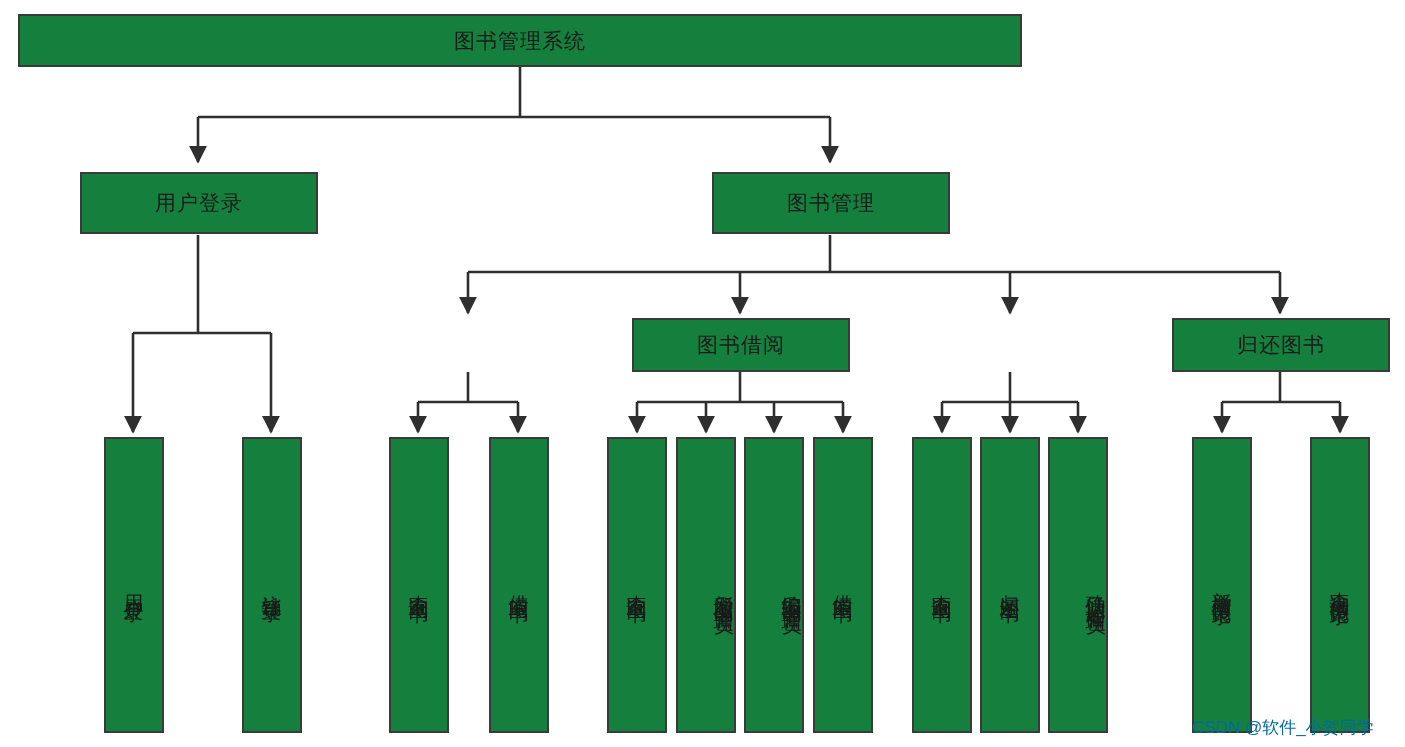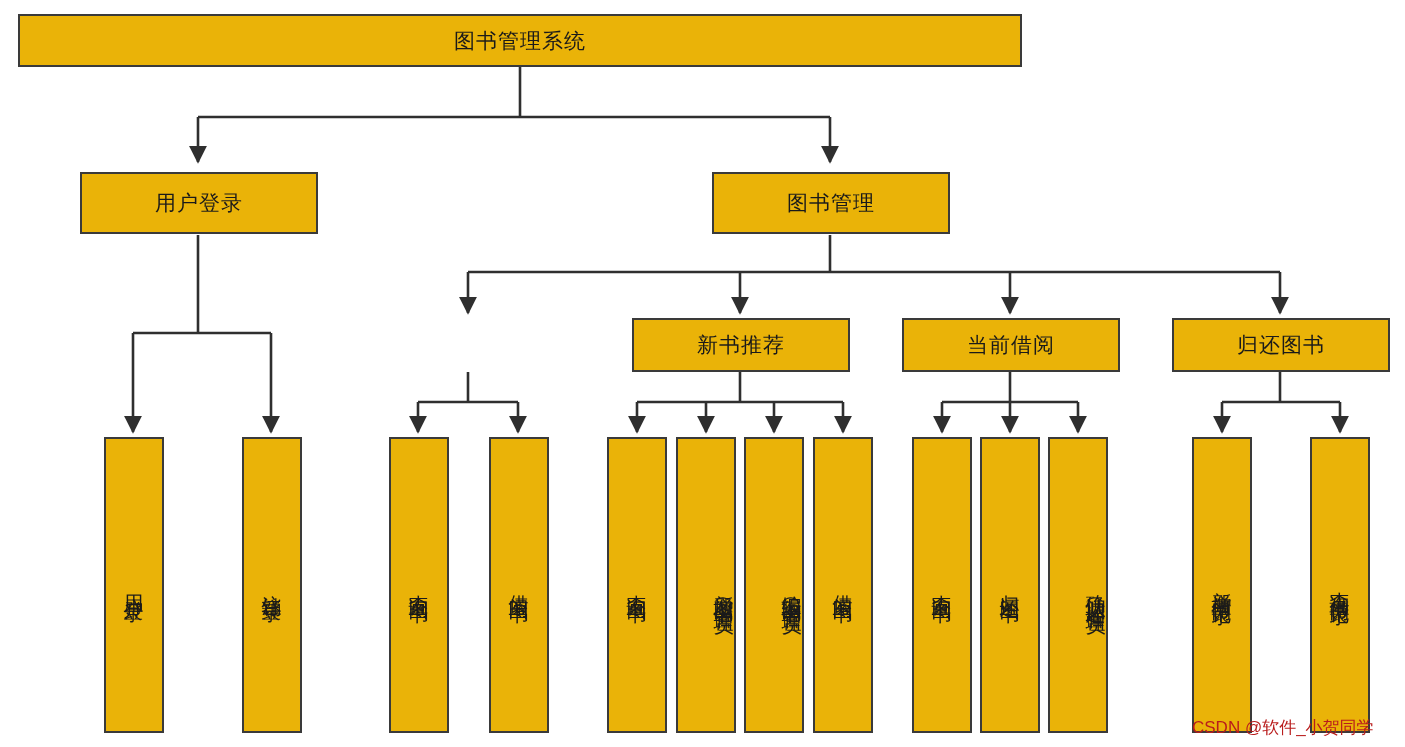--- a/index.html
+++ b/index.html
@@ -22,21 +22,21 @@
     left: 0;
     top: 0;
     width: 1405px;
     height: 747px;
     pointer-events: none;
   }
   .node {
     position: absolute;
     box-sizing: border-box;
     border: 2px solid #3a3a3a;
-    background: #eab308;
+    background: #15803d;
     display: flex;
     align-items: center;
     justify-content: center;
     color: #1a1a1a;
     z-index: 2;
   }
   .node-h {
     font-size: 21px;
     letter-spacing: 1px;
     line-height: 1.2;
@@ -57,21 +57,21 @@
   }
   .label {
     white-space: nowrap;
     display: block;
   }
   #watermark {
     position: absolute;
     left: 1192px;
     top: 716px;
     font-size: 17px;
-    color: #b91c1c;
+    color: #0369a1;
     white-space: nowrap;
     z-index: 5;
   }
 </style>
 </head>
 <body>
 
 <div id="canvas">
 
   <svg class="wires" viewBox="0 0 1405 747">
@@ -132,24 +132,21 @@
   </div>
 
   <div class="node node-h" style="left:80px; top:172px; width:238px; height:62px;">
     <span class="label">用户登录</span>
   </div>
   <div class="node node-h" style="left:712px; top:172px; width:238px; height:62px;align-items:center;">
     <span class="label">图书管理</span>
   </div>
 
   <div class="node node-h" style="left:632px; top:318px; width:218px; height:54px;">
-    <span class="label">新书推荐</span>
-  </div>
-  <div class="node node-h" style="left:902px; top:318px; width:218px; height:54px;">
-    <span class="label">当前借阅</span>
+    <span class="label">图书借阅</span>
   </div>
   <div class="node node-h" style="left:1172px; top:318px; width:218px; height:54px;">
     <span class="label">归还图书</span>
   </div>
 
   <div class="node node-v center-v" style="left:104px; top:437px; width:60px; height:296px;">
     <span class="label">用户登录</span>
   </div>
   <div class="node node-v center-v" style="left:242px; top:437px; width:60px; height:296px;">
     <span class="label">注销登录</span>

